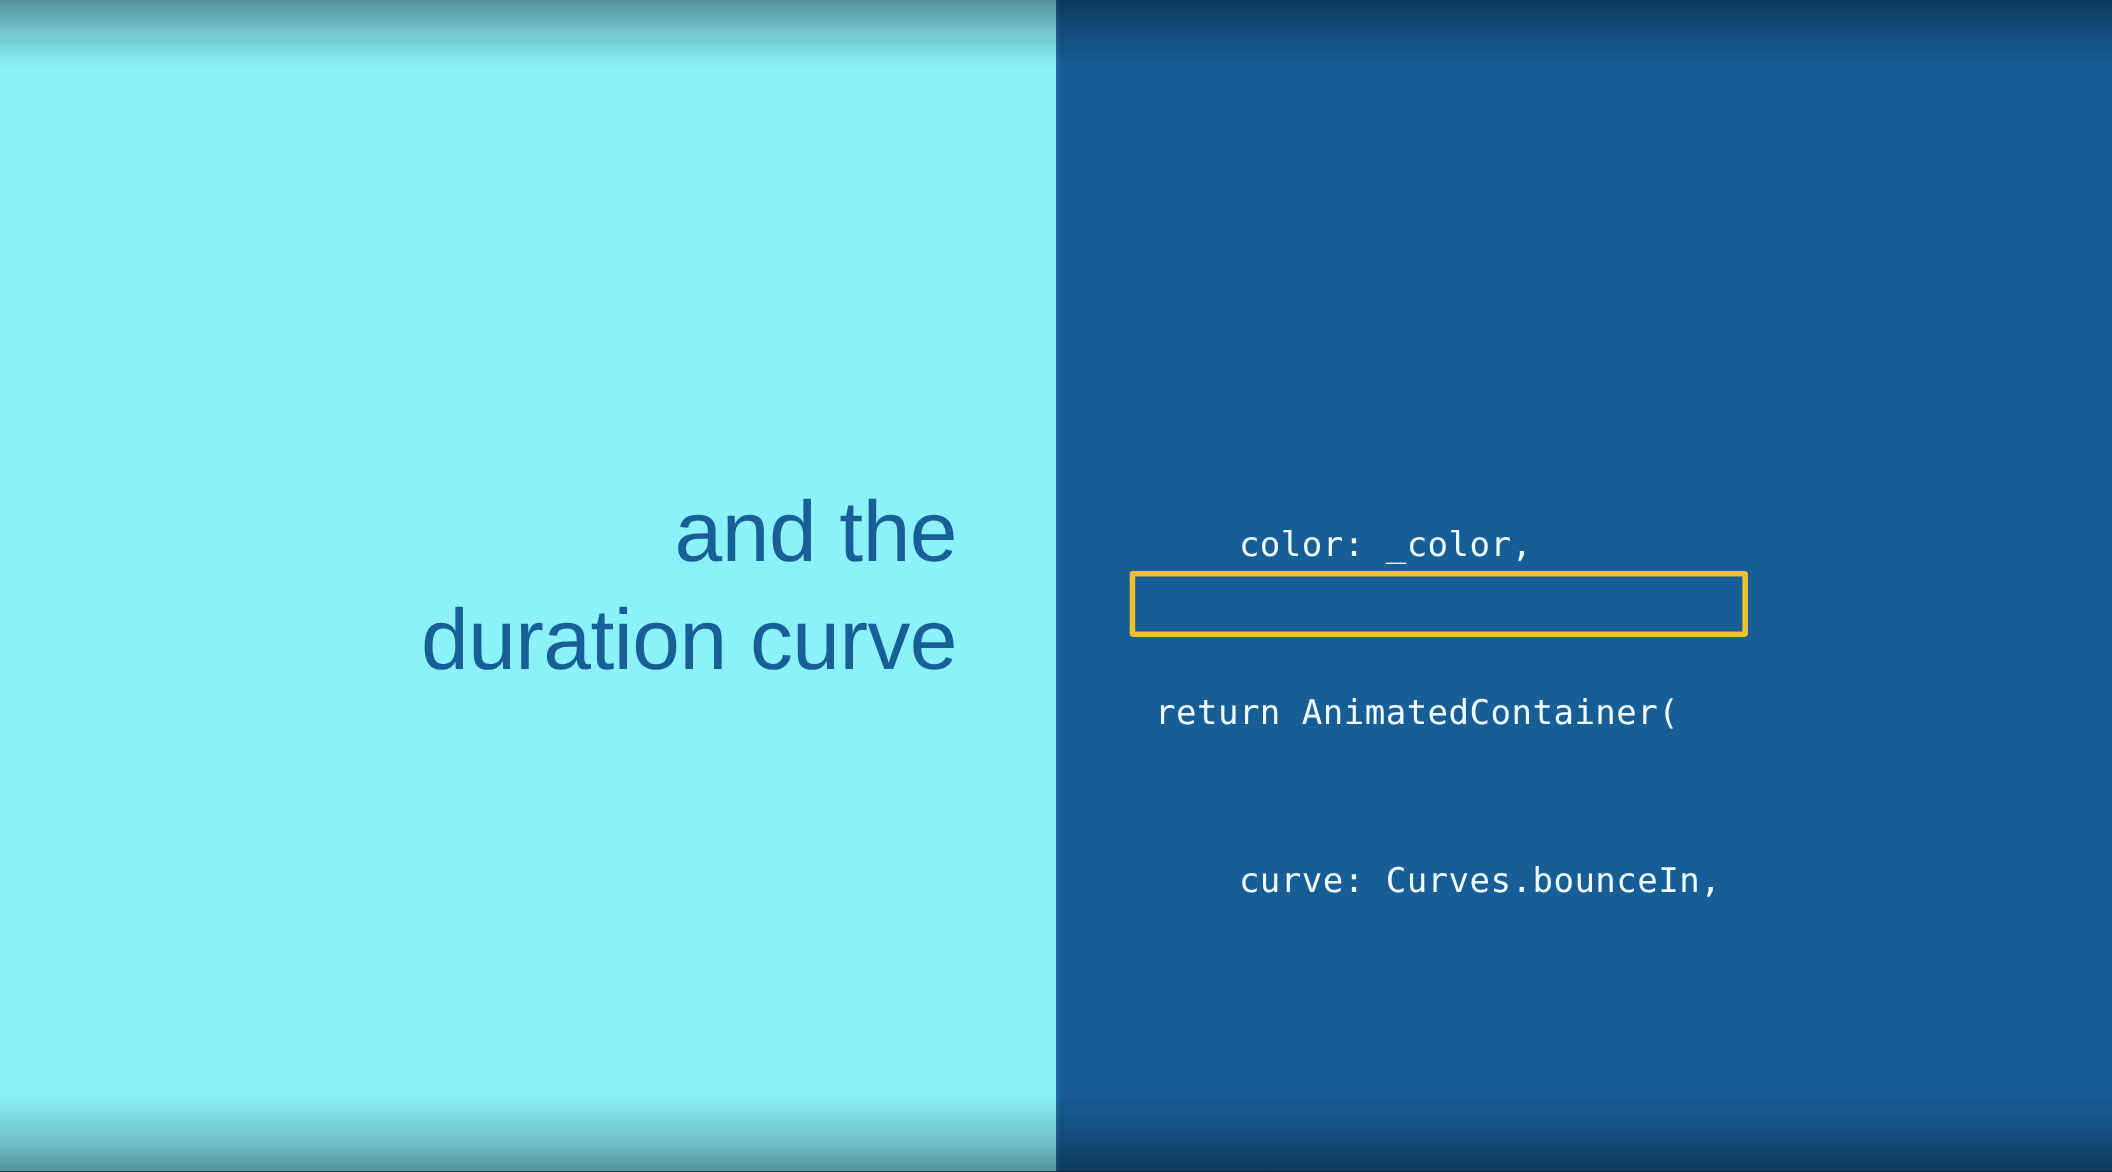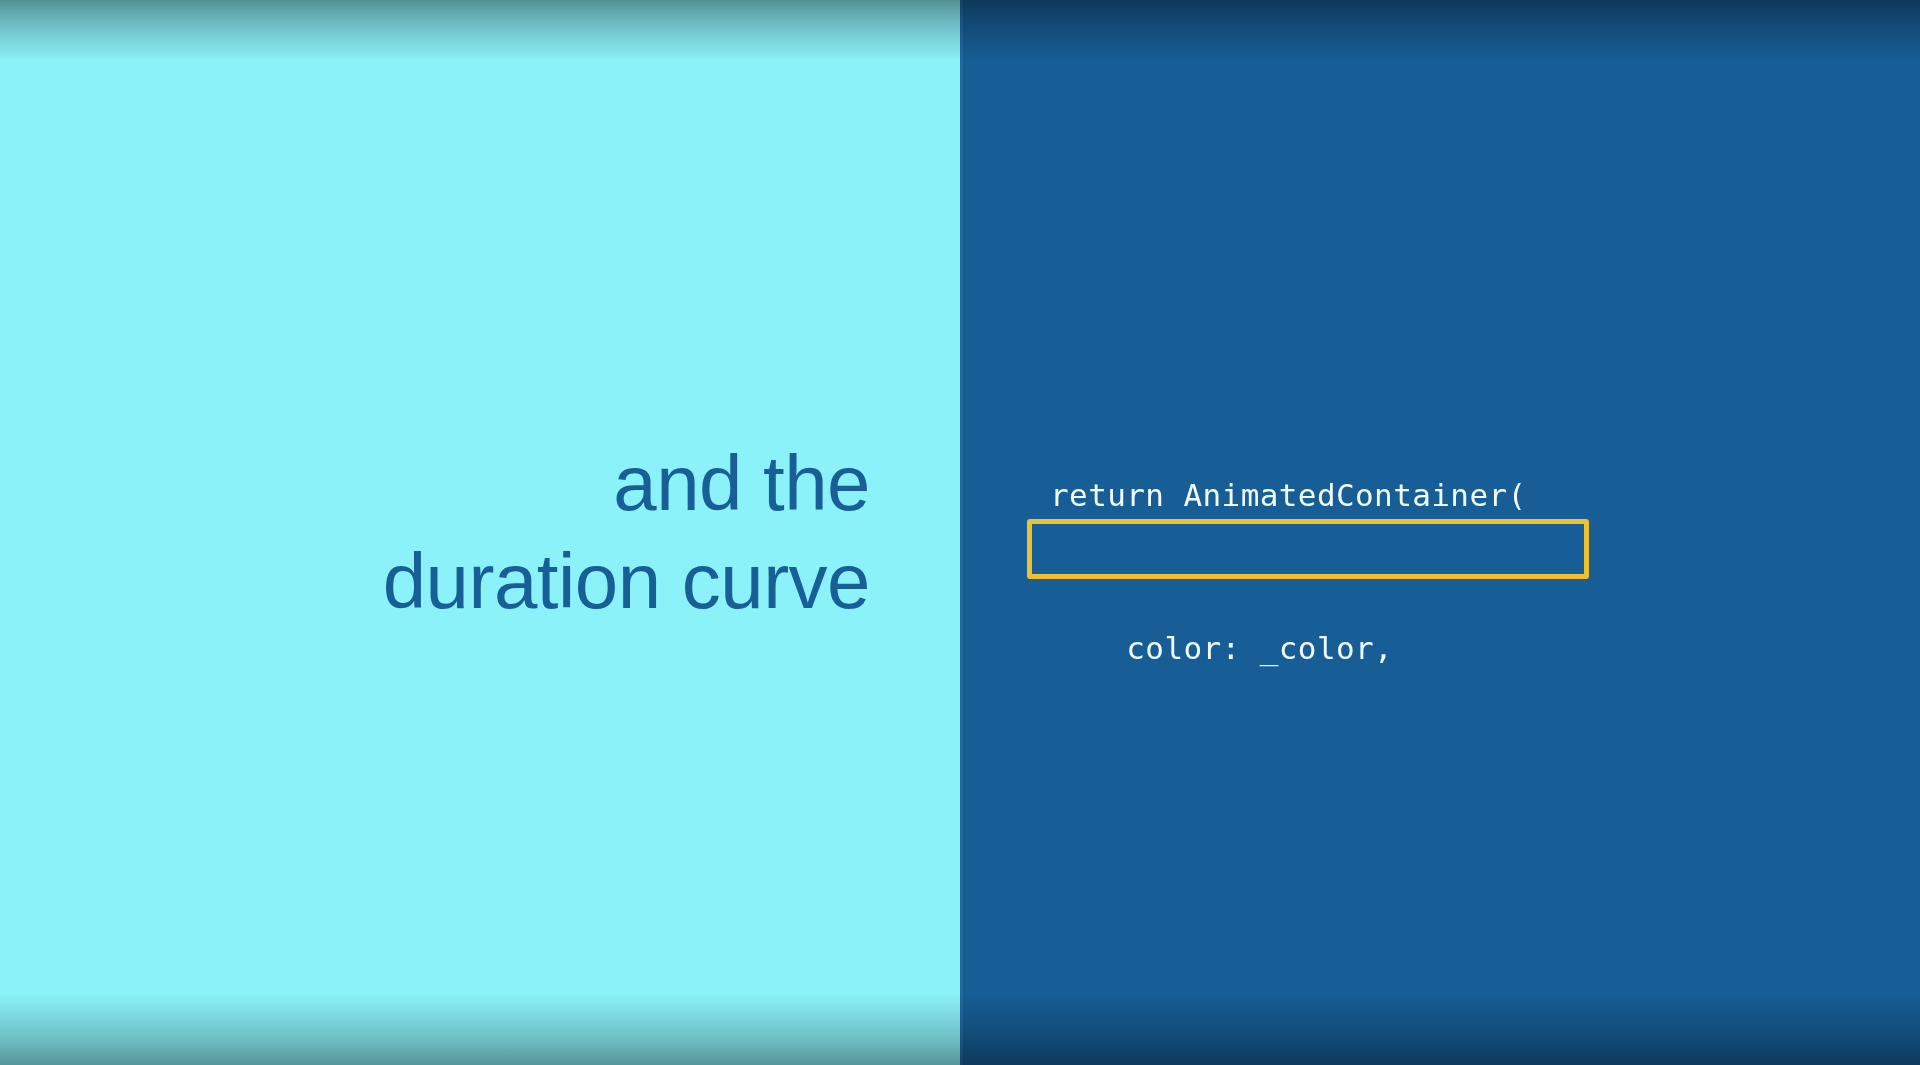--- a/index.html
+++ b/index.html
@@ -130,22 +130,23 @@
       <div class="headline">
         <span class="headline-line">and the</span>
         <span class="headline-line">duration curve</span>
       </div>
     </div>
   </div>
 
   <div class="right-panel">
 
     <div class="code-block">
+      <span class="code-line">    color: _color,</span>
       <span class="code-line">return AnimatedContainer(</span>
-      <span class="code-line">    color: _color,</span>
+      <span class="code-line highlighted">    curve: Curves.bounceIn,</span>
       
       
       
       
     </div>
 
     <div class="highlight-box"></div>
   </div>
 
   <div class="panel-seam"></div>

